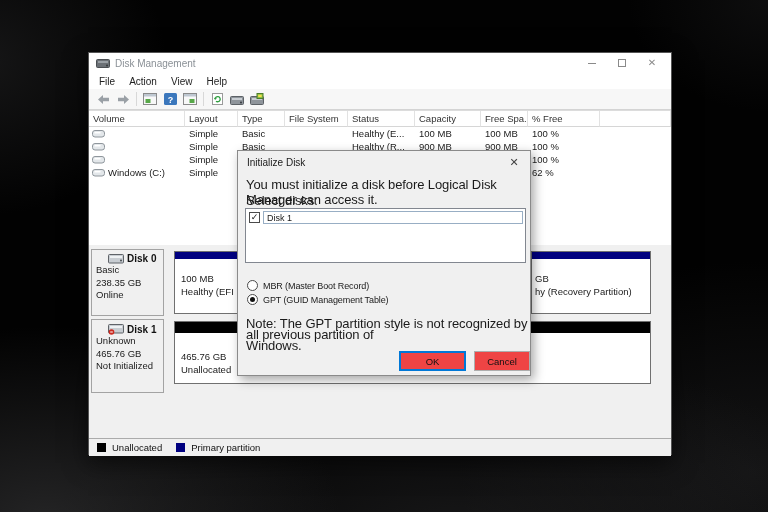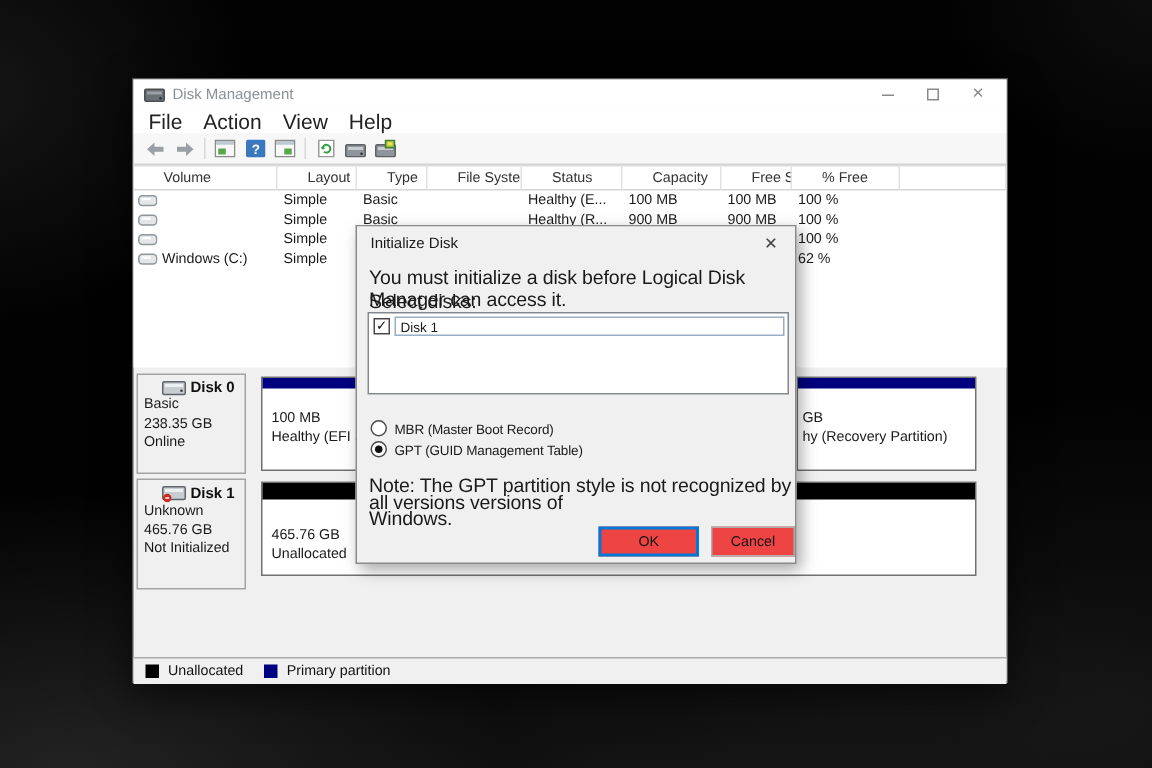--- a/index.html
+++ b/index.html
@@ -25,33 +25,33 @@
   .title-icon { margin-left:7px; margin-right:5px; display:inline-flex; }
   .title-text { font-size:10px; color:#8a9096; }
   .caption-btns { position:absolute; right:4px; top:0; height:20px; display:flex; }
   .cap-btn { width:30px; height:20px; display:flex; align-items:center; justify-content:center; }
   .glyph-min { width:8px; height:1px; background:#8a8a8a; }
   .glyph-max { width:8px; height:8px; border:1px solid #8a8a8a; }
   .glyph-close { font-size:10px; color:#8a8a8a; line-height:1; }
 
   .menubar { position:absolute; left:0; top:20px; width:100%; height:16px; background:#fff;
     display:flex; align-items:center; padding-left:3px; }
-  .menu-item { font-size:14px; color:#222; padding:0 7px; }
+  .menu-item { font-size:10px; color:#222; padding:0 7px; }
 
   .toolbar { position:absolute; left:0; top:36px; width:100%; height:21px; background:#f7f7f7;
     border-bottom:1px solid #d4d4d4; display:flex; align-items:center; padding-left:4px; }
   .tb-btn { width:20px; height:18px; display:flex; align-items:center; justify-content:center; }
   .tb-sep { width:1px; height:14px; background:#d8d8d8; margin:0 3px; }
 
   
   .volume-pane { position:absolute; left:0; top:57px; width:100%; height:135px; background:#fff;
     border-top:1px solid #dcdcdc; }
   .vt-grid { display:grid; grid-template-columns:96px 53px 47px 63px 67px 66px 47px 72px 1fr; }
   .vt-header { height:16px; }
-  .vt-header .hcell { font-size:9.5px; color:#333; padding-left:20px; line-height:15px;
+  .vt-header .hcell { font-size:9.5px; color:#333; padding-left:4px; line-height:15px;
     border-right:1px solid #e2e2e2; border-bottom:1px solid #d6d6d6; overflow:hidden; white-space:nowrap; }
   .vt-row { height:13px; }
   .vt-row .cell { font-size:9.5px; color:#1a1a1a; padding-left:4px; line-height:13px;
     overflow:hidden; white-space:nowrap; }
   .vol-cell { display:flex; align-items:center; gap:3px; padding-left:3px !important; }
 
   
   .disk-row { position:absolute; left:0; width:584px; }
   .disk-label { position:absolute; left:2px; top:0; width:73px; height:100%;
     background:#f0f0f0; border:1px solid #a3a3a3; padding:3px 0 0 4px; }
@@ -369,21 +369,21 @@
     <div class="radio-row" style="top:129px;">
       <span class="radio"></span>
       <span class="radio-label">MBR (Master Boot Record)</span>
     </div>
     <div class="radio-row" style="top:143px;">
       <span class="radio sel"></span>
       <span class="radio-label">GPT (GUID Management Table)</span>
     </div>
 
     <div class="dlg-text" style="left:8px; top:167px; width:286px; line-height:11px;">
-      <div>Note: The GPT partition style is not recognized by all versions versions of</div>
+      <div>Note: The GPT partition style is not recognized by all previous partition of</div>
       <div>Windows.</div>
     </div>
 
     <div class="btn btn-ok">OK</div>
     <div class="btn btn-cancel">Cancel</div>
   </div>
 
 </div>
 
 </body></html>

